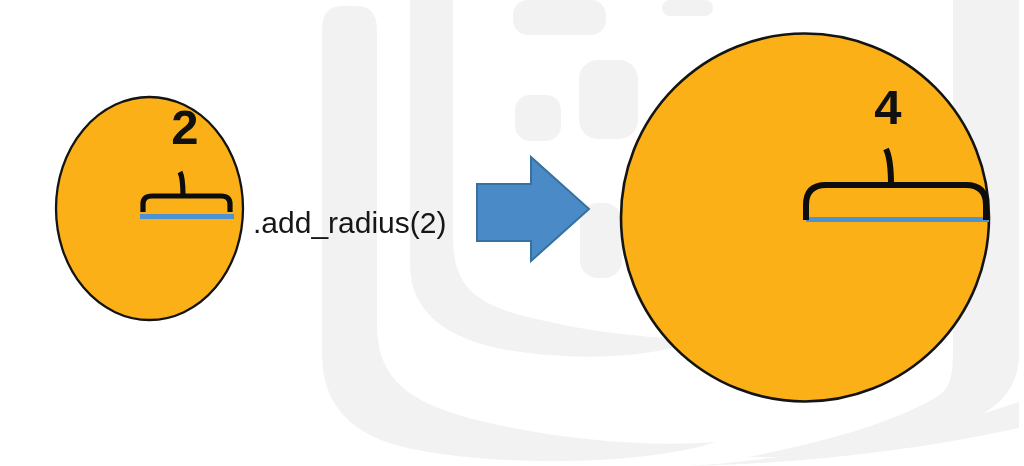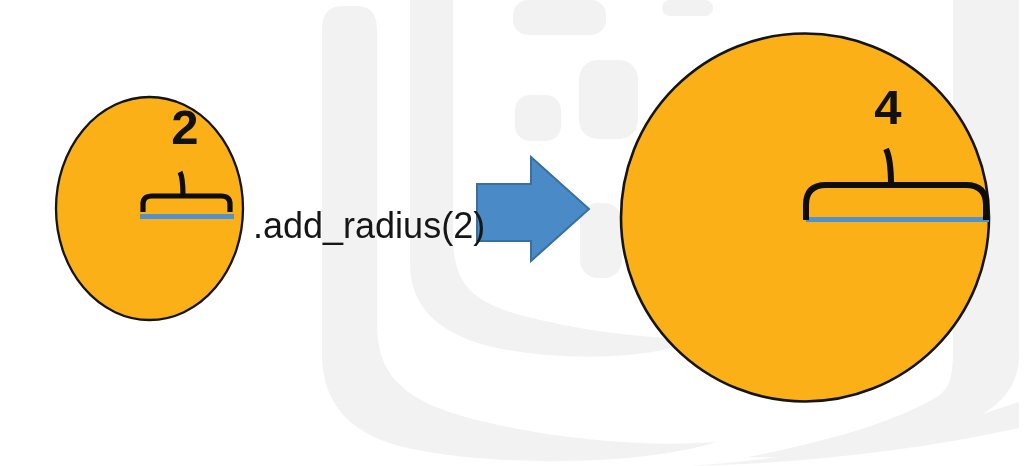--- a/index.html
+++ b/index.html
@@ -31,21 +31,21 @@
     width: 60px;
     text-align: center;
     white-space: nowrap;
   }
   .lbl-before { left: 155px; top: 103px; }
   .lbl-after  { left: 858px; top: 83px;  }
   .method {
     position: absolute;
     left: 253px;
     top: 206px;
-    font-size: 36px;
+    font-size: 30px;
     font-weight: 400;
     color: #161616;
     line-height: 1.1;
     white-space: nowrap;
   }
 </style>
 </head>
 <body>
 
 <div class="canvas">

